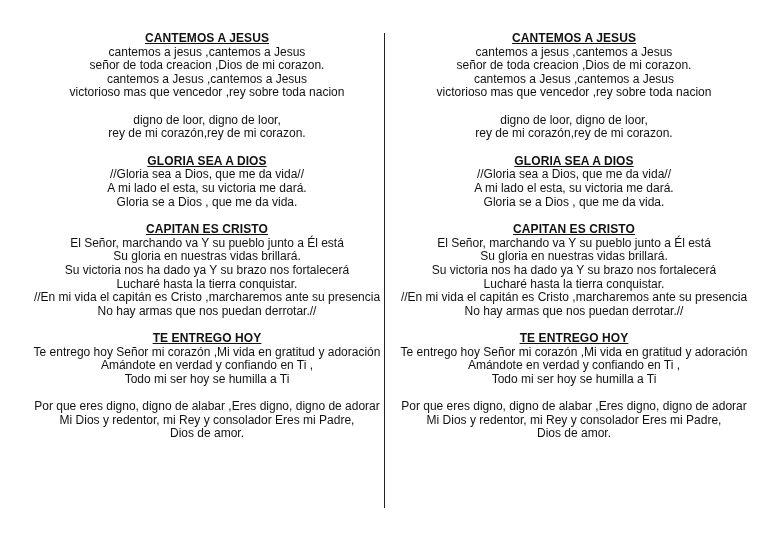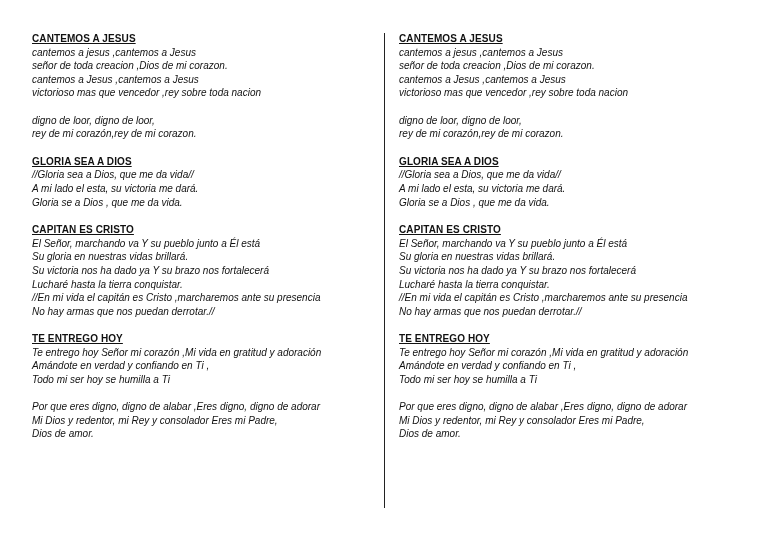--- a/index.html
+++ b/index.html
@@ -1,23 +1,23 @@
 <!DOCTYPE html>
 <html><head>
 <meta charset="utf-8">
 <style>
   html, body { margin:0; padding:0; background:#ffffff; }
   body { width:768px; height:543px; position:relative; overflow:hidden;
          font-family:"Liberation Sans", sans-serif; color:#111; }
-  .col { position:absolute; top:32px; width:350px; font-size:10px; line-height:13.6px; }
+  .col { position:absolute; top:32px; width:350px; font-size:12px; line-height:13.6px;text-align:center; }
   .col.left { left:32px; }
   .col.right { left:399px; }
   .song { margin:0 0 14px 0; }
   .title { font-weight:bold; text-decoration:underline; display:block; letter-spacing:0.1px; }
-  .line { display:block; white-space:nowrap; min-height:13.6px;font-style:italic; }
+  .line { display:block; white-space:nowrap; min-height:13.6px; }
   .divider { position:absolute; left:384px; top:33px; width:1px; height:475px; background:#222; }
 </style>
 </head>
 <body>
 
 <div class="col left">
     <div class="song">
       <span class="title">CANTEMOS A JESUS</span>
       <span class="line">cantemos a jesus ,cantemos a Jesus</span>
       <span class="line">señor de toda creacion ,Dios de mi corazon.</span>

